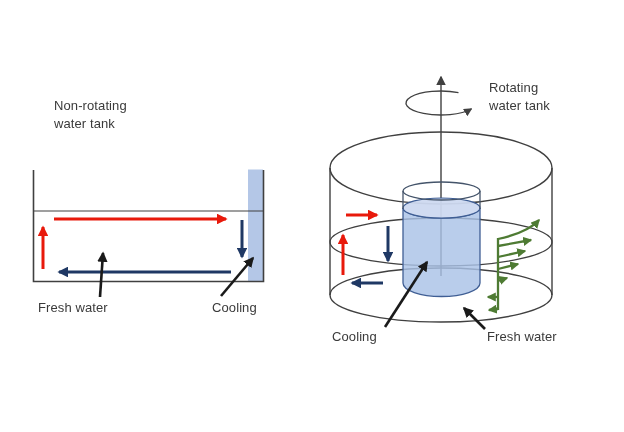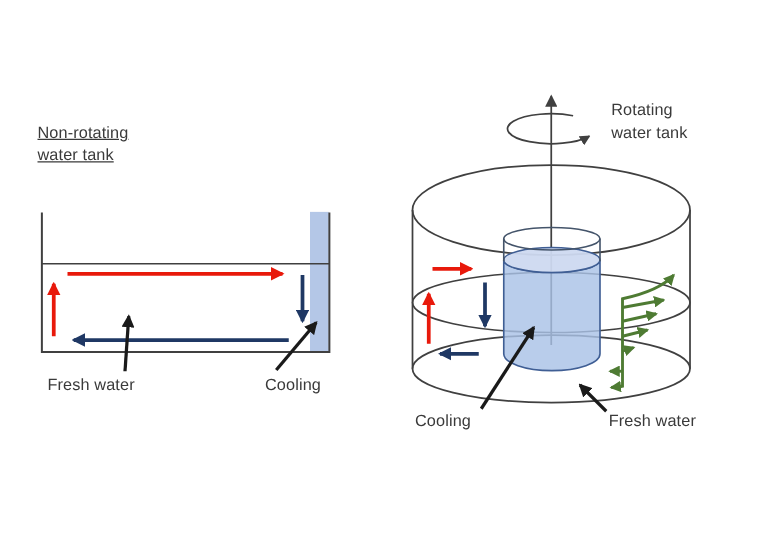--- a/index.html
+++ b/index.html
@@ -1,21 +1,21 @@
 <!DOCTYPE html>
 <html style="--red: #e8190b; --navy: #1f3864; --light-blue: #b4c7e7; --cylinder-fill: #aac2e6; --water-surface: #cdd9f0; --cylinder-stroke: #3f5e94; --glass-stroke: #44546a; --green: #4e7b33; --line: #404040; --text: #3a3a3a; --background: #ffffff;"><head>
 <meta charset="utf-8">
 <style>
   html,body{margin:0;padding:0;background:#fff;}
   .stage{position:relative;width:624px;height:432px;background:var(--background,#fff);
          font-family:"Liberation Sans", sans-serif;overflow:hidden;}
   .stage svg{position:absolute;left:0;top:0;}
   .lbl{position:absolute;font-size:13px;line-height:18px;color:var(--text,#3a3a3a);
        white-space:nowrap;letter-spacing:.1px;}
-  .lbl-title-left{left:30px;top:97px;text-decoration:underline;}
+  .lbl-title-left{left:54px;top:97px;}
   .lbl-fresh-left{left:38px;top:299px;}
   .lbl-cool-left{left:212px;top:299px;}
   .lbl-title-right{left:489px;top:79px;}
   .lbl-cool-right{left:332px;top:328px;}
   .lbl-fresh-right{left:487px;top:328px;}
 
   .ln{stroke:var(--line);fill:none;}
   .red{stroke:var(--red);fill:none;}
   .navy{stroke:var(--navy);fill:none;}
   .green{stroke:var(--green);fill:none;}

